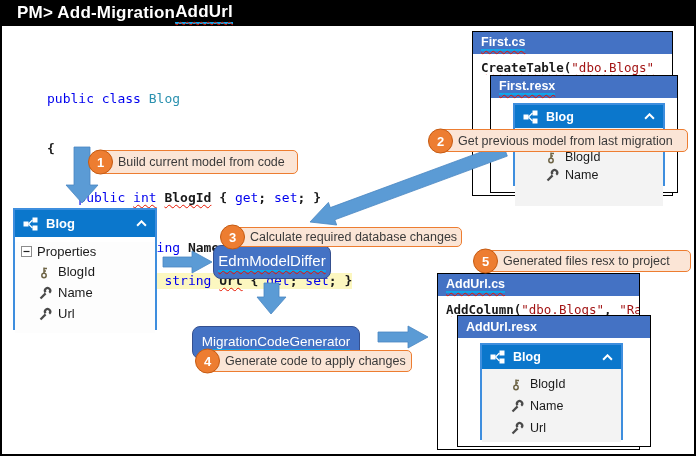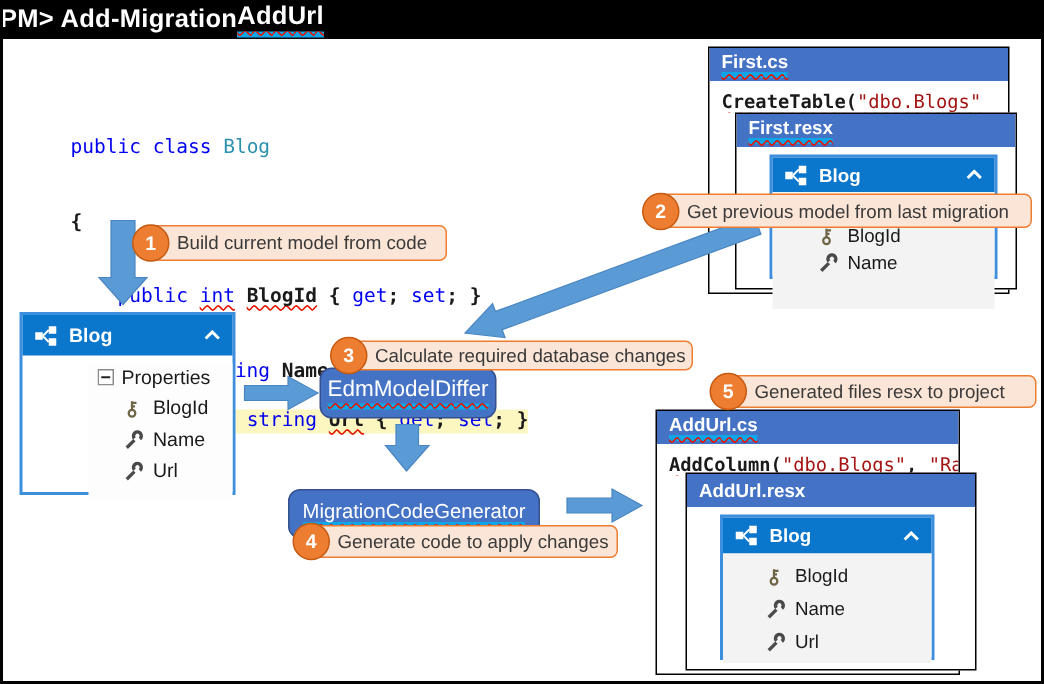--- a/index.html
+++ b/index.html
@@ -2,33 +2,33 @@
 <html style="--titlebar_bg: #000000; --arrow: #5b9bd5; --node_fill: #4472c4; --entity_header: #0b77cc; --entity_border: #3e8ede; --entity_body: #f3f3f3; --callout_fill: #fbe5d6; --callout_border: #ed7d31; --squiggle: #e51400; --kw: #0000ee; --cls_name: #2b91af; --str: #a31515; --highlight_line: #fcf7c0;"><head>
 <meta charset="utf-8">
 <style>
   html,body{margin:0;padding:0;background:#fff;}
   .stage{position:relative;width:696px;height:456px;background:#fff;overflow:hidden;
          font-family:"Liberation Sans",sans-serif;}
   .frame{position:absolute;inset:0;border:2.5px solid #000;z-index:60;pointer-events:none;}
 
   
   #titlebar{position:absolute;left:0;top:0;width:100%;height:26px;background:var(--titlebar_bg);
-            color:#fff;z-index:40;display:flex;align-items:center;padding-left:0;
+            color:#fff;z-index:40;display:flex;align-items:center;padding-left:17px;
             box-sizing:border-box;font-size:17px;font-weight:bold;letter-spacing:.2px;}
 
   .mono{font-family:"DejaVu Sans Mono","Liberation Mono",monospace;}
 
   
   #code{position:absolute;left:8px;top:58px;font-size:13px;line-height:16.5px;z-index:1;white-space:pre;margin-left:39px;}
   #code .line{display:block;}
   #code .line.hl{background:var(--highlight_line);display:inline-block;}
   span.kw{color:var(--kw);} span.cls{color:var(--cls_name);} span.str{color:var(--str);} span.pl{color:#1a1a1a;font-weight:bold;}
   .sq{text-decoration:underline wavy var(--squiggle);text-decoration-thickness:1px;
       text-underline-offset:2px;text-decoration-skip-ink:none;}
-  .uw{border-bottom:4px solid #0ea5e9;padding-bottom:.5px;
+  .uw{border-bottom:2px solid #0ea5e9;padding-bottom:.5px;
       text-decoration:underline wavy var(--squiggle);text-decoration-thickness:1px;
       text-underline-offset:3.5px;text-decoration-skip-ink:none;}
 
   
   .filebox{position:absolute;background:#fff;border:1.6px solid #000;box-sizing:border-box;overflow:hidden;}
   .filebar{height:22px;background:var(--node_fill);color:#fff;display:flex;align-items:center;
            padding-left:8px;font-size:12.5px;font-weight:bold;}
   .filecode{padding:6px 0 0 8px;font-size:12.5px;white-space:pre;overflow:hidden;color:#1a1a1a;}
   #file-first-cs{left:472px;top:31px;width:201px;height:165px;z-index:5;}
   #file-first-resx{left:490px;top:75px;width:188px;height:118px;z-index:6;}
@@ -165,21 +165,21 @@
             <path d="M5 7 L9 3 M5 7 L9 11" stroke="#fff" stroke-width="1.2" fill="none"></path>
           </svg>
       </span>
       <span class="etitle">Blog</span>
       <span class="chev">
         <svg viewBox="0 0 10 6">
             <path d="M1 5 L5 1 L9 5" stroke="#fff" stroke-width="1.8" fill="none"></path>
           </svg>
       </span>
     </div>
-    <div class="ebody" style="height:91px;margin-left:44px;">
+    <div class="ebody" style="height:91px;">
       <div class="grow">
         <span class="expander">
           <svg viewBox="0 0 11 11">
               <rect x="0.5" y="0.5" width="10" height="10" fill="#fff" stroke="#8c8c8c"></rect>
               <path d="M2.5 5.5 h6" stroke="#222" stroke-width="1.2"></path>
             </svg>
         </span>
         <span>Properties</span>
       </div>
       <div class="prow">

